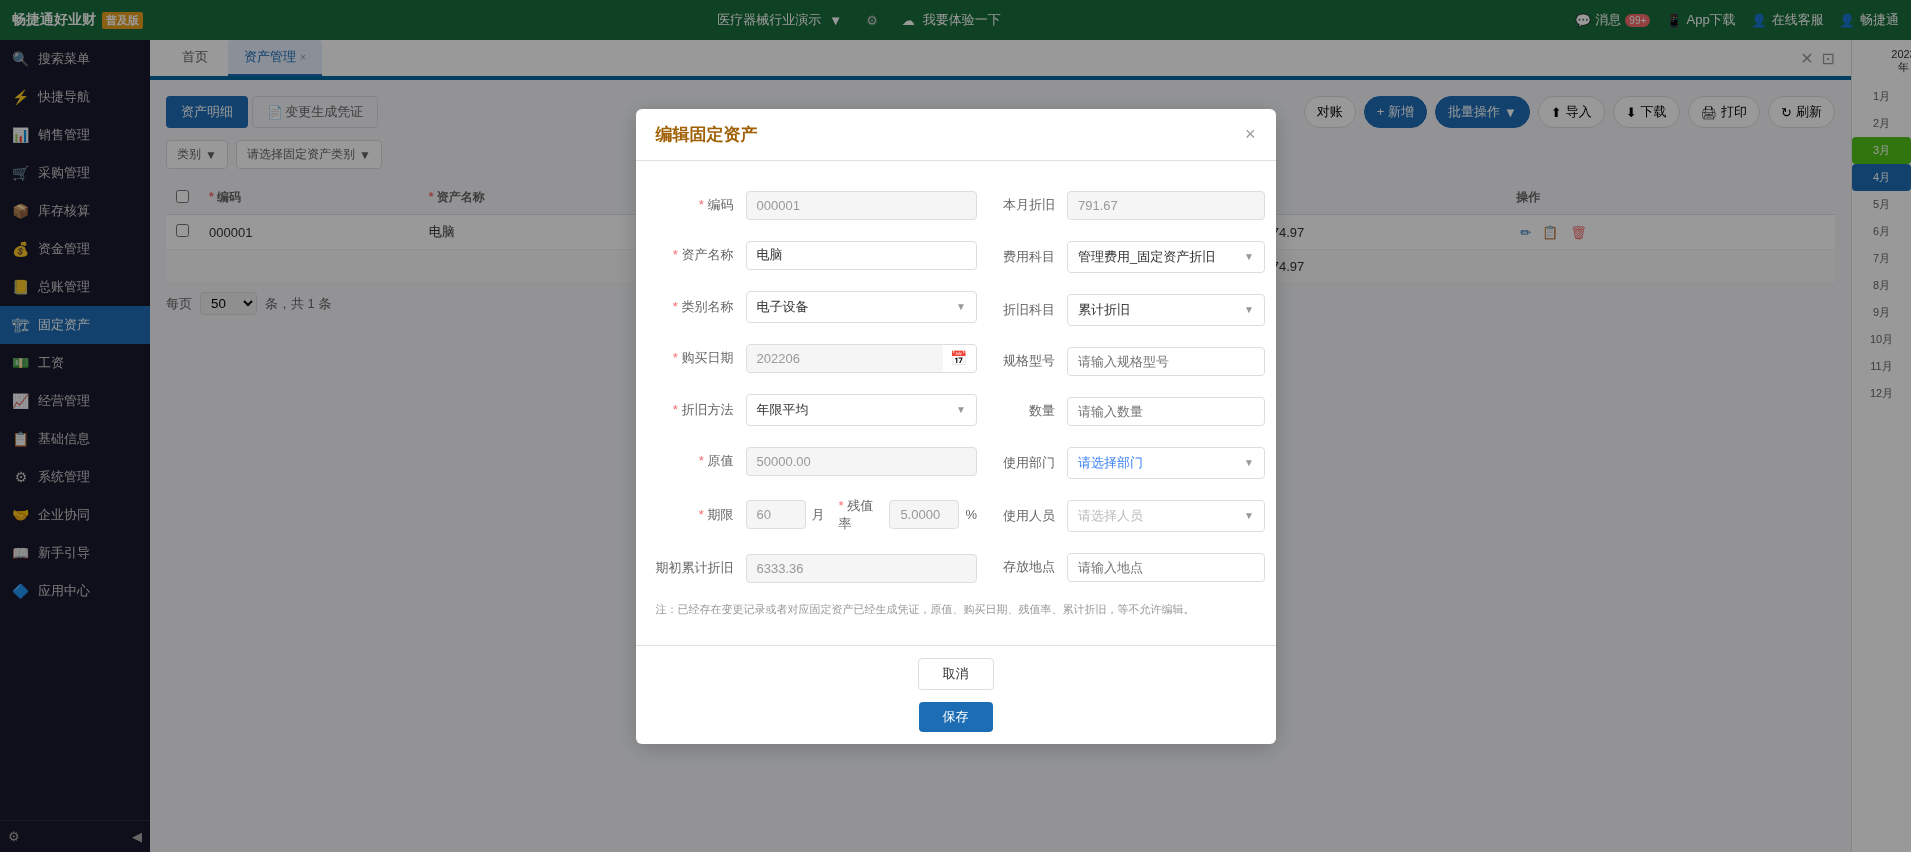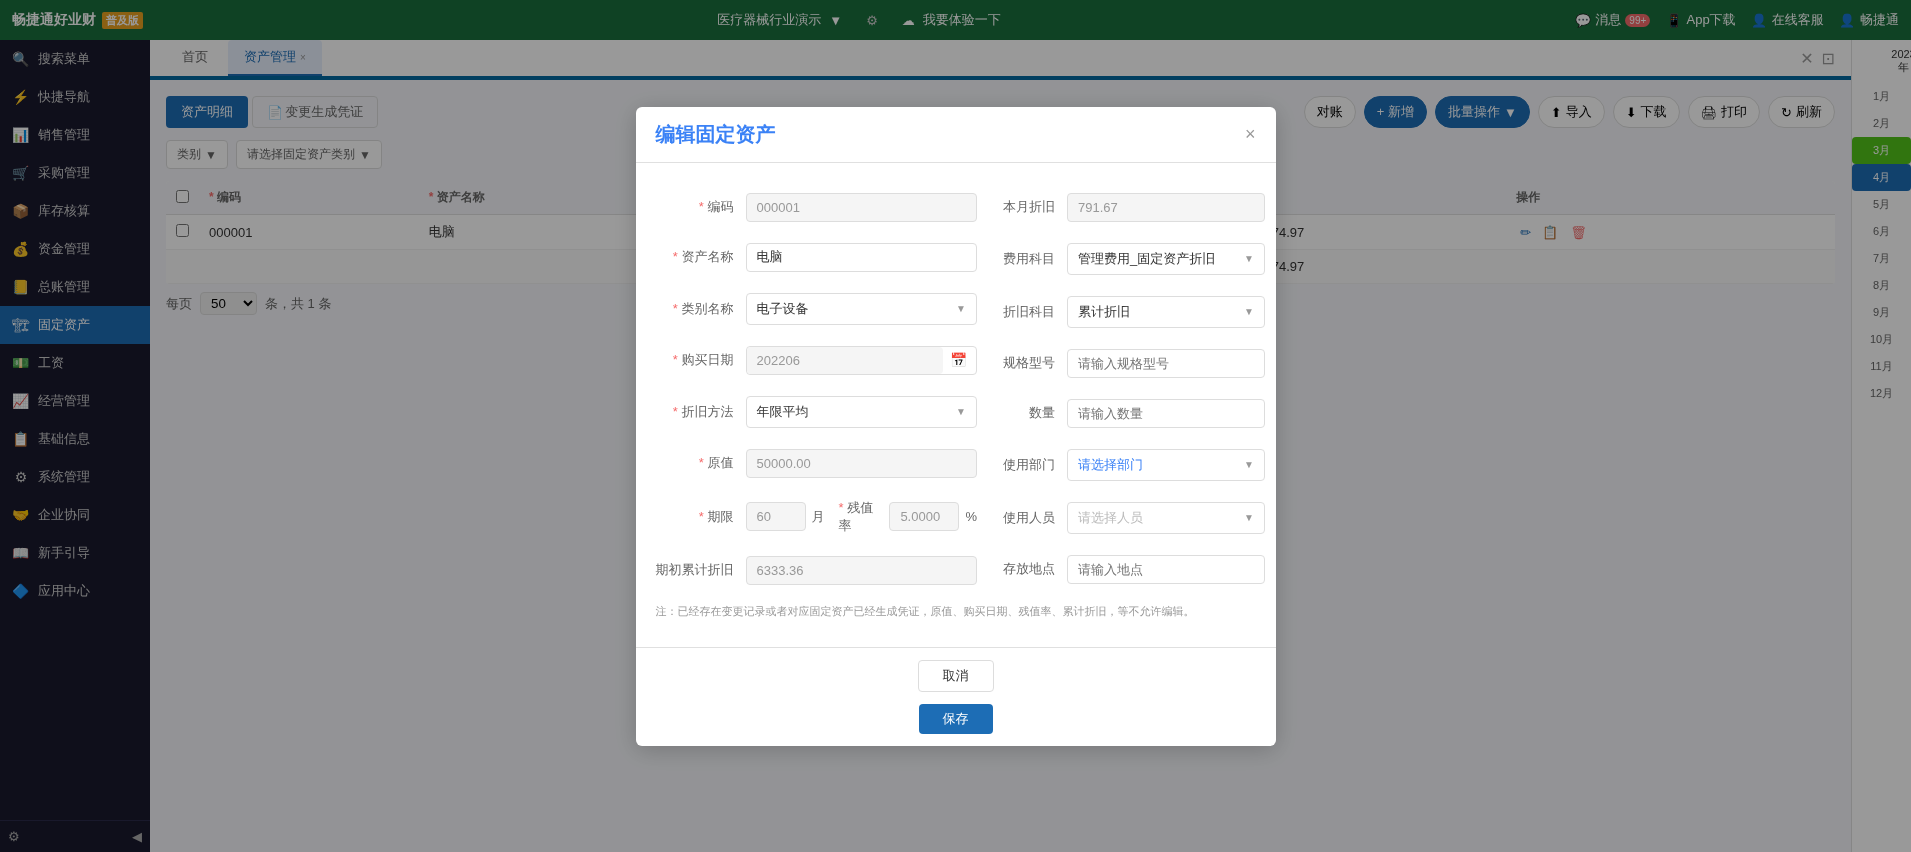--- a/index.html
+++ b/index.html
@@ -60,21 +60,21 @@
     
     .pagination { padding: 8px 0; display: flex; align-items: center; gap: 8px; font-size: 13px; color: #666; }
     .page-select { border: 1px solid #ddd; border-radius: 4px; padding: 2px 6px; }
 
     
     .overlay { position: fixed; top: 0; left: 0; width: 100%; height: 100%; background: rgba(0,0,0,0.4); z-index: 100; display: flex; align-items: center; justify-content: center; }
 
     
     .modal { background: #fff; border-radius: 6px; width: 640px; max-height: 700px; box-shadow: 0 4px 24px rgba(0,0,0,0.2); display: flex; flex-direction: column; }
     .modal-header { padding: 14px 20px; border-bottom: 1px solid #e0e0e0; display: flex; align-items: center; justify-content: space-between; }
-    .modal-title { font-size: 20px; font-weight: bold; color: #3b82f6; }
+    .modal-title { font-size: 17px; font-weight: bold; color: #a16207; }
     .modal-close { cursor: pointer; color: #999; font-size: 18px; }
     .modal-body { padding: 20px; flex: 1; overflow: auto; }
     .modal-footer { padding: 12px 20px; border-top: 1px solid #e0e0e0; display: flex; align-items: center; justify-content: center; gap: 12px; flex-direction: column; }
 
     
     .form-grid { display: grid; grid-template-columns: 1fr 1fr; gap: 0; }
     .form-item { display: flex; align-items: center; padding: 10px 0; border-bottom: 1px solid transparent; }
     .form-label { width: 90px; text-align: right; padding-right: 12px; color: #666; font-size: 13px; flex-shrink: 0; }
     .form-label .req { color: #f56c6c; }
     .form-input { flex: 1; border: 1px solid #ddd; border-radius: 4px; padding: 6px 10px; font-size: 13px; color: #333; background: #fff; }

